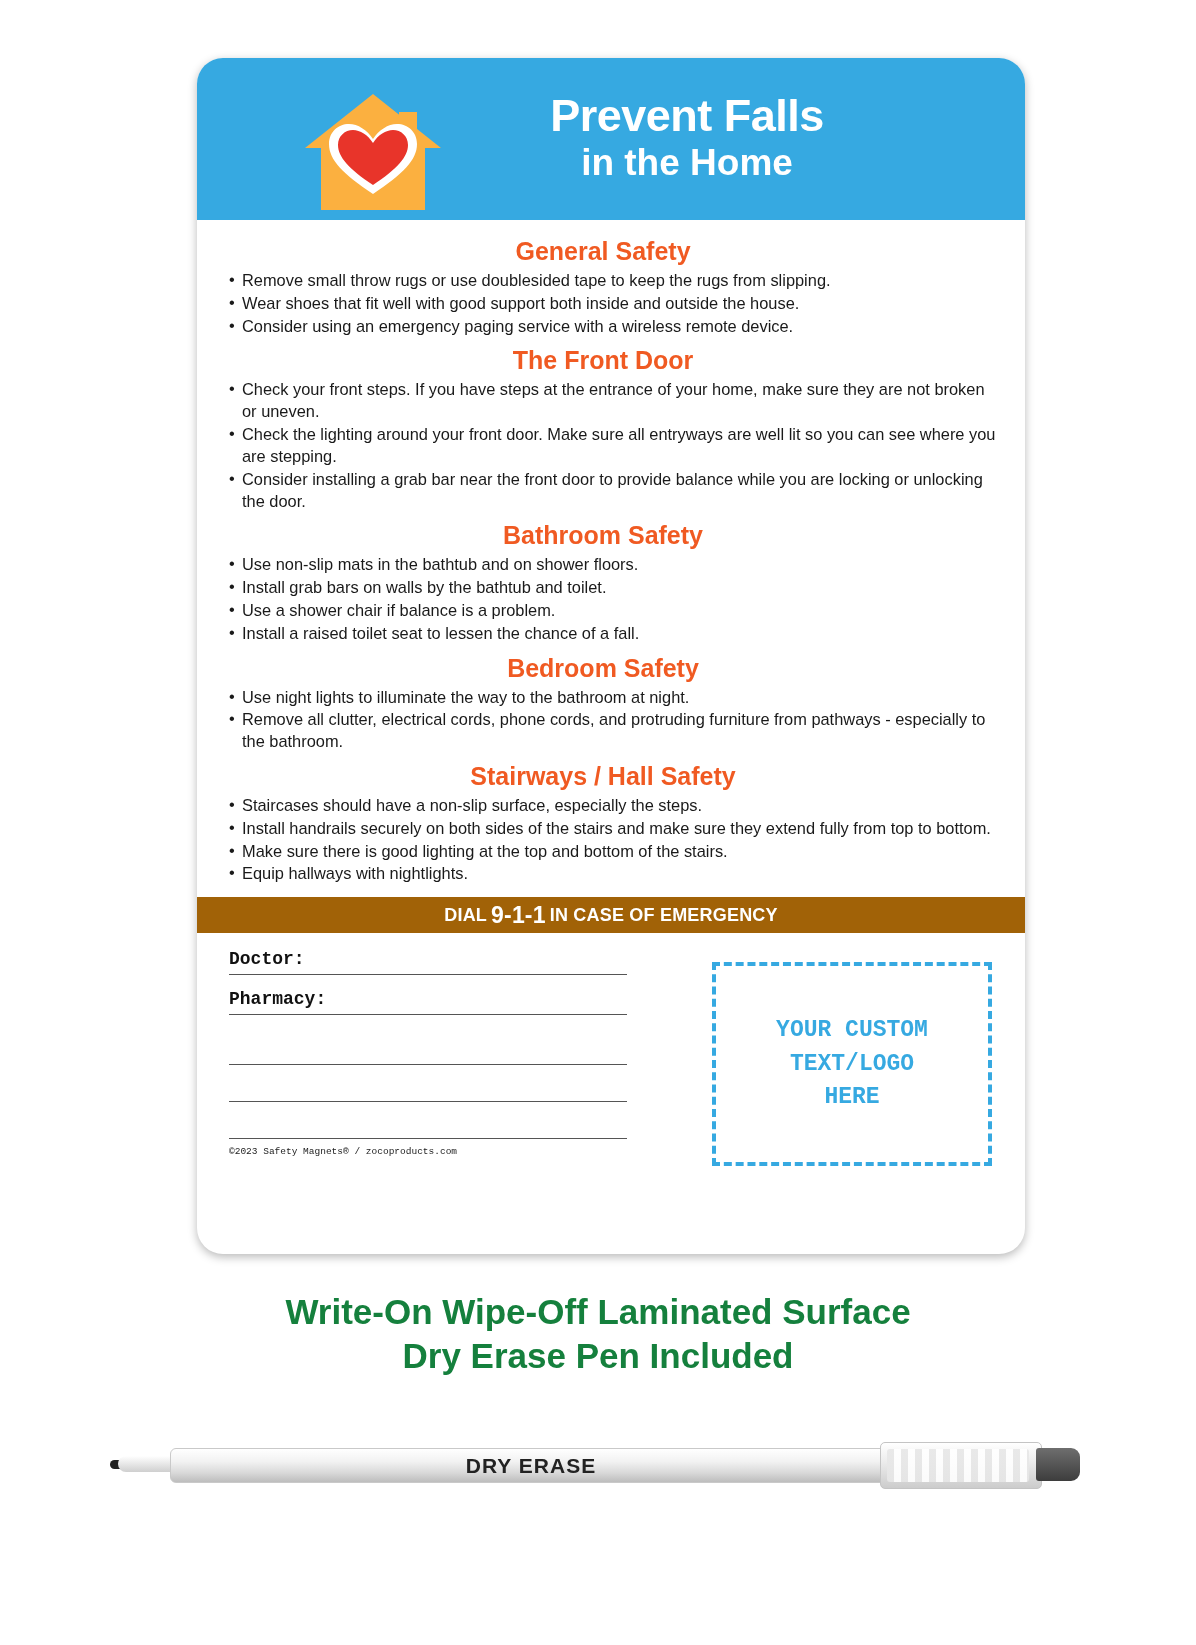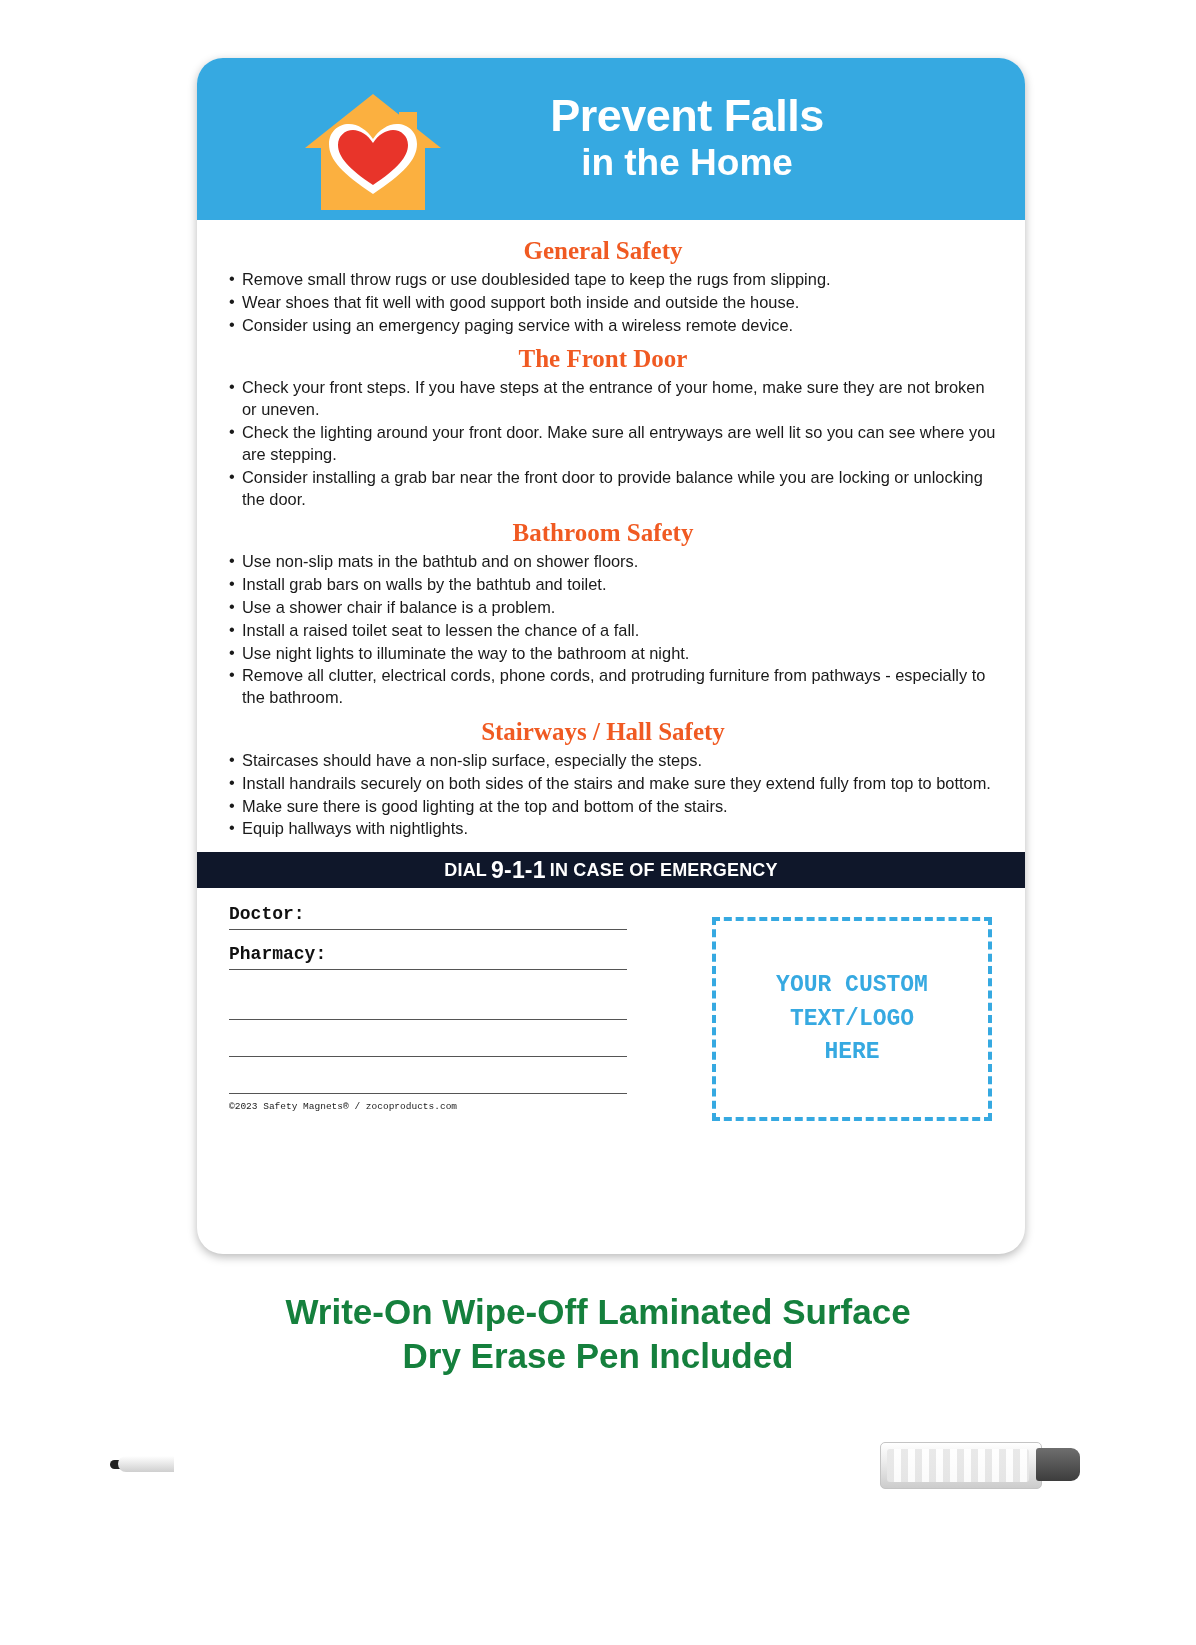--- a/index.html
+++ b/index.html
@@ -66,21 +66,20 @@
   
   .body {
     padding: 8px 0 0 0;
   }
   .section-heading {
     text-align: center;
     color: #f05a22;
     font-size: 25px;
     font-weight: bold;
     margin: 9px 16px 4px 0;
-    font-family: Liberation Serif, serif;
   }
   .bullets {
     margin: 0;
     padding: 0 22px 0 32px;
     list-style: none;
   }
   .bullets li {
     position: relative;
     font-size: 16.4px;
     color: #1a1a1a;
@@ -91,21 +90,21 @@
   .bullets li::before {
     content: "•";
     position: absolute;
     left: 0;
     top: -1px;
   }
 
   
   .emergency-bar {
     margin-top: 12px;
-    background: #0f172a;
+    background: #a16207;
     height: 36px;
     display: flex;
     align-items: center;
     justify-content: center;
     color: #ffffff;
     letter-spacing: 0.2px;
   }
   .emerg-a { font-size: 18px; font-weight: bold; }
   .emerg-num { font-size: 23px; font-weight: bold; padding: 0 4px; }
   .emerg-b { font-size: 18px; font-weight: bold; }
@@ -284,20 +283,21 @@
     </ul>
 
     <div class="section-heading">Bathroom Safety</div>
     <ul class="bullets">
       <li>Use non-slip mats in the bathtub and on shower floors.</li>
       <li>Install grab bars on walls by the bathtub and toilet.</li>
       <li>Use a shower chair if balance is a problem.</li>
       <li>Install a raised toilet seat to lessen the chance of a fall.</li>
     </ul>
 
+    <div class="section-heading">Bedroom Safety</div>
     <ul class="bullets">
       <li>Use night lights to illuminate the way to the bathroom at night.</li>
       <li>Remove all clutter, electrical cords, phone cords, and protruding furniture from pathways - especially to the bathroom.</li>
     </ul>
 
     <div class="section-heading">Stairways / Hall Safety</div>
     <ul class="bullets">
       <li>Staircases should have a non-slip surface, especially the steps.</li>
       <li>Install handrails securely on both sides of the stairs and make sure they extend fully from top to bottom.</li>
       <li>Make sure there is good lighting at the top and bottom of the stairs.</li>
@@ -333,15 +333,18 @@
 </div>
 
 <div class="promo">
   <div class="promo-line">Write-On Wipe-Off Laminated Surface</div>
   <div class="promo-line">Dry Erase Pen Included</div>
 </div>
 
 <div class="pen-wrap">
   <div class="pen-nib"></div>
   <div class="pen-tip"></div>
+  <div class="pen-barrel">
+    <div class="pen-label">DRY ERASE</div>
+  </div>
   <div class="pen-grip"></div>
   <div class="pen-cap-end"></div>
 </div>
 
 </body></html>

